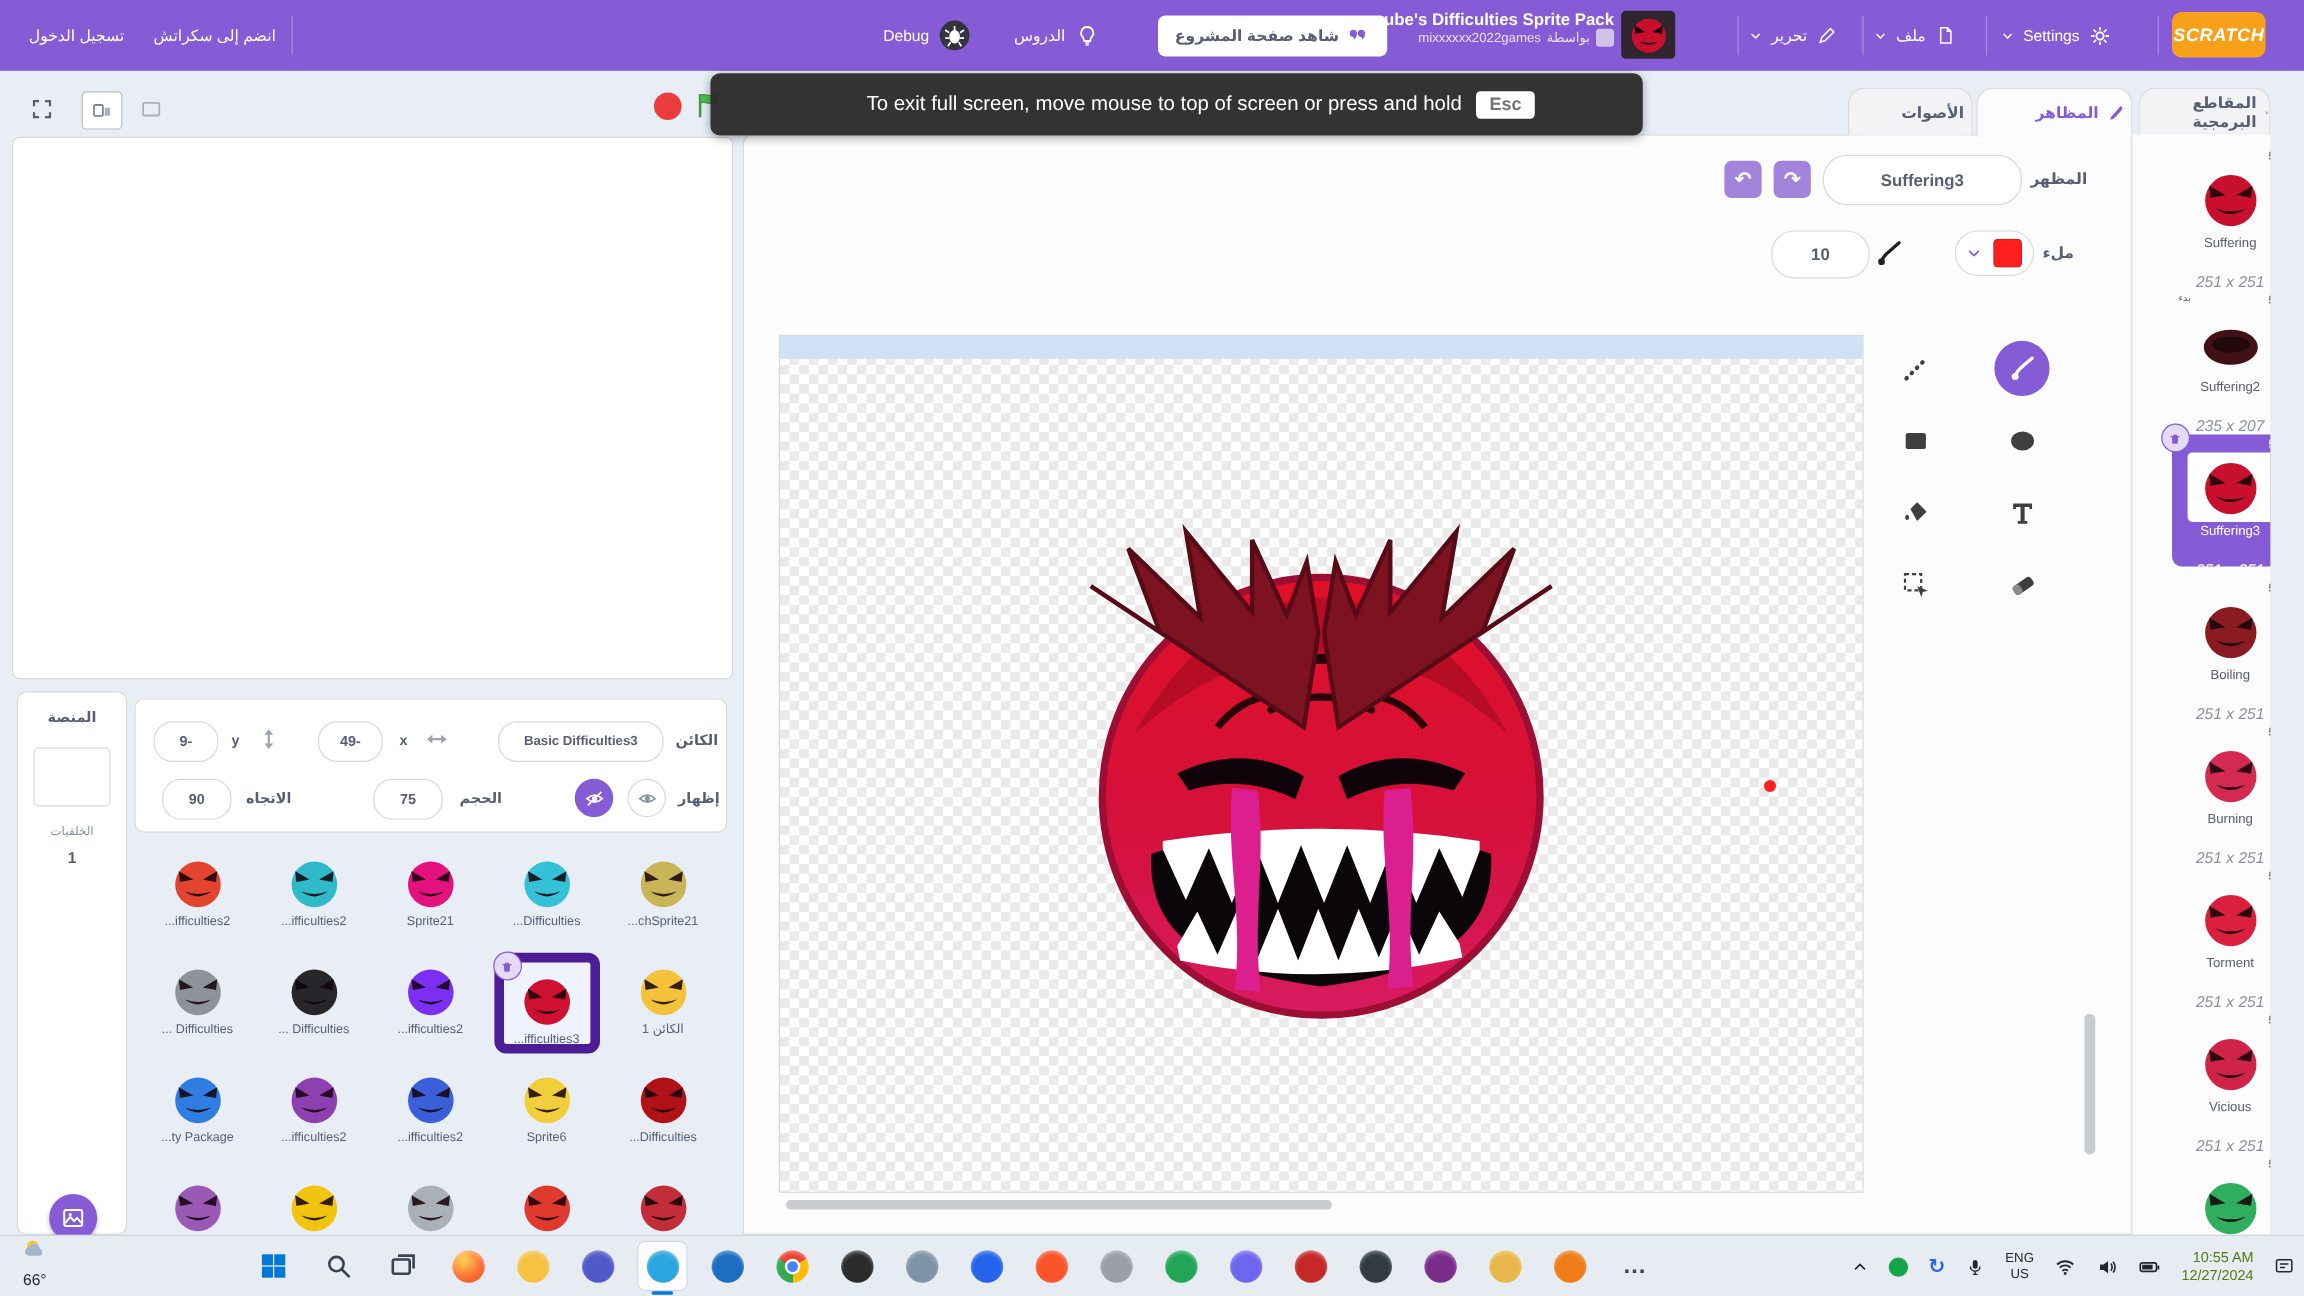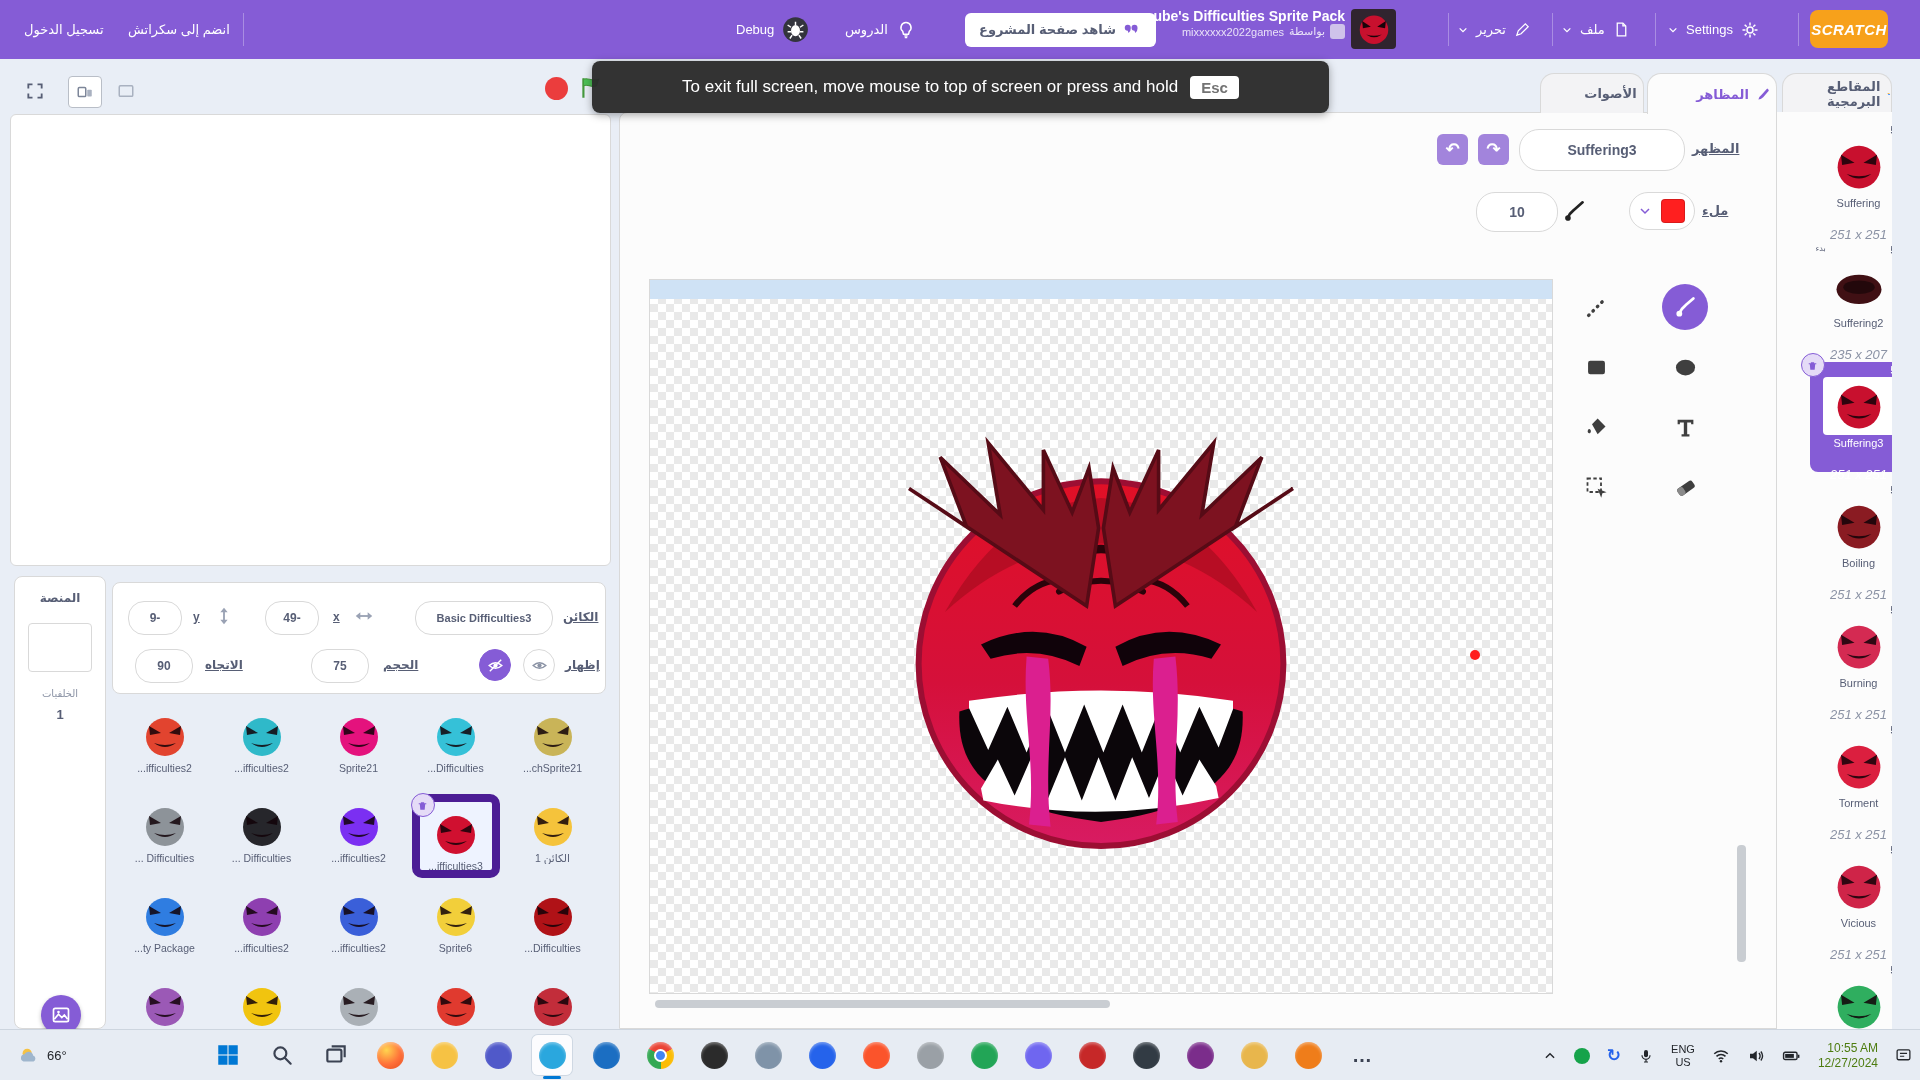--- a/index.html
+++ b/index.html
@@ -18,21 +18,21 @@
   .see-project{background:#fff;border-radius:6px;height:34px;display:flex;align-items:center;gap:8px;
                padding:0 14px;color:#575e75;font-weight:bold;font-size:13px;cursor:pointer;}
   .proj-title{font-weight:bold;font-size:14px;color:#fff;text-align:right;line-height:16px;}
   .proj-author{font-size:11px;color:#e9e2f8;text-align:right;display:flex;gap:5px;align-items:center;justify-content:flex-end;}
   .proj-thumb{width:45px;height:40px;border-radius:4px;background:#30242f;overflow:hidden;display:flex;align-items:center;justify-content:center;}
   .debug-badge{width:27px;height:27px;}
 
   
   .toast{position:absolute;left:592px;top:61px;width:737px;height:52px;background:rgba(43,43,43,.96);
          border-radius:8px;display:flex;align-items:center;justify-content:center;gap:12px;color:#fff;
-         font-size:17px;z-index:60;box-shadow:0 2px 8px rgba(0,0,0,.35);}
+         font-size:17px;z-index:60;box-shadow:0 2px 8px rgba(0,0,0,.35);padding-left:40px;}
   .esc-key{background:#fff;color:#737373;border-radius:4px;padding:3px 11px;font-weight:bold;font-size:15px;}
 
   
   .stage-controls{position:absolute;left:10px;top:72px;width:601px;height:38px;}
   .ctrl-btn{position:absolute;top:4px;width:32px;height:30px;border-radius:4px;display:flex;align-items:center;justify-content:center;cursor:pointer;}
   .ctrl-btn.sel{border:1px solid #b9bec7;background:#fff;}
   .stage-panel{position:absolute;left:10px;top:114px;width:601px;height:452px;background:#fff;
                border:1px solid #d9d9d9;border-radius:6px;box-sizing:border-box;}
   .stop-btn{position:absolute;left:545px;top:77px;width:23px;height:23px;border-radius:50%;background:#eb3d3d;cursor:pointer;}
   .flag-btn{position:absolute;left:578px;top:75px;width:26px;height:26px;cursor:pointer;}
@@ -44,21 +44,21 @@
   .stage-thumb{width:62px;height:47px;background:#fff;border:1px solid #d9d9d9;border-radius:4px;margin:18px auto 0;}
   .stage-col .small{font-size:10px;color:#8b93a5;margin-top:16px;}
   .stage-col .cnt{font-size:13px;font-weight:bold;margin-top:8px;}
   .add-backdrop{position:absolute;left:26px;top:418px;width:40px;height:40px;border-radius:50%;
                 background:#855cd6;display:flex;align-items:center;justify-content:center;cursor:pointer;
                 box-shadow:0 2px 4px rgba(0,0,0,.25);}
   .sprite-card{position:absolute;left:112px;top:582px;width:494px;height:112px;background:#fff;
                border:1px solid #d9d9d9;border-radius:8px;box-sizing:border-box;}
   .pill{position:absolute;height:32px;border:1px solid #d9d9d9;border-radius:16px;background:#fff;
         display:flex;align-items:center;justify-content:center;font-size:12px;font-weight:bold;color:#575e75;}
-  .flabel{position:absolute;font-size:12px;font-weight:bold;color:#575e75;text-decoration:underline;}
+  .flabel{position:absolute;font-size:12px;font-weight:bold;color:#575e75;}
   .eye-btn{position:absolute;width:30px;height:30px;border-radius:50%;border:1px solid #d9d9d9;background:#fff;
            display:flex;align-items:center;justify-content:center;cursor:pointer;}
   .eye-btn.sel{background:#855cd6;border-color:#855cd6;}
   .sprite-grid{position:absolute;left:112px;top:702px;width:499px;height:327px;overflow:hidden;
                display:grid;grid-template-columns:repeat(5,97px);grid-auto-rows:90px;justify-content:start;padding-left:4px;box-sizing:border-box;}
   .sprite-tile{position:relative;width:88px;height:84px;border-radius:10px;margin:2px auto;text-align:center;cursor:pointer;box-sizing:border-box;}
   .sprite-tile.selected{border:8px solid #4c1d95;background:#eef3ff;}
   .sprite-tile .thumb{width:48px;height:48px;margin:8px auto 0;}
   .sprite-tile .slabel{font-size:10.5px;color:#575e75;max-width:84px;margin:2px auto 0;overflow:hidden;
                        text-overflow:ellipsis;white-space:nowrap;}
@@ -110,21 +110,21 @@
   .costume-item .c-name{font-size:11px;color:#575e75;margin-top:2px;overflow:hidden;white-space:nowrap;text-overflow:ellipsis;}
   .costume-item .c-size{font-size:13px;color:#8b93a5;margin-top:18px;font-style:italic;}
   .costume-item.selected{background:#855cd6;}
   .costume-item.selected .c-num,.costume-item.selected .c-name,.costume-item.selected .c-size{color:#fff;}
   .costume-item.selected .c-thumbwrap{background:#fff;border-radius:4px;}
 
   
   .taskbar{position:absolute;left:0;top:1029px;width:1920px;height:51px;background:#e7ecf3;
            border-top:1px solid #cdd5df;z-index:90;display:flex;align-items:center;}
   .weather{position:absolute;left:10px;top:0;height:51px;display:flex;align-items:center;gap:7px;
-           font-size:13px;color:#23262b;cursor:pointer;padding:0 8px;}
+           font-size:13px;color:#23262b;cursor:pointer;padding:0 8px;flex-direction:column;}
   .apps{position:absolute;left:208px;top:5px;display:flex;gap:14px;}
   .app{position:relative;width:40px;height:40px;display:flex;align-items:center;justify-content:center;cursor:pointer;border-radius:6px;}
   .app.active{background:rgba(255,255,255,.85);box-shadow:0 0 0 1px #cfd8e3;}
   .app.active::after{content:"";position:absolute;bottom:-4px;left:50%;transform:translateX(-50%);
                      width:18px;height:3px;border-radius:2px;background:#0078d4;}
   .dot{width:27px;height:27px;border-radius:50%;background:var(--c,#888);box-shadow:inset 0 2px 3px rgba(255,255,255,.35);}
   .dot.chrome{background:conic-gradient(from -60deg,#ea4335 0 120deg,#fbbc05 0 240deg,#34a853 0 360deg);position:relative;}
   .dot.chrome::after{content:"";position:absolute;inset:7px;border-radius:50%;background:#4285f4;border:2px solid #fff;}
   .dot.ffx{background:radial-gradient(circle at 35% 30%,#ffd54f,#ff7139 55%,#e64a19);}
   .app .more{font-size:20px;color:#3b4252;font-weight:bold;line-height:10px;}

